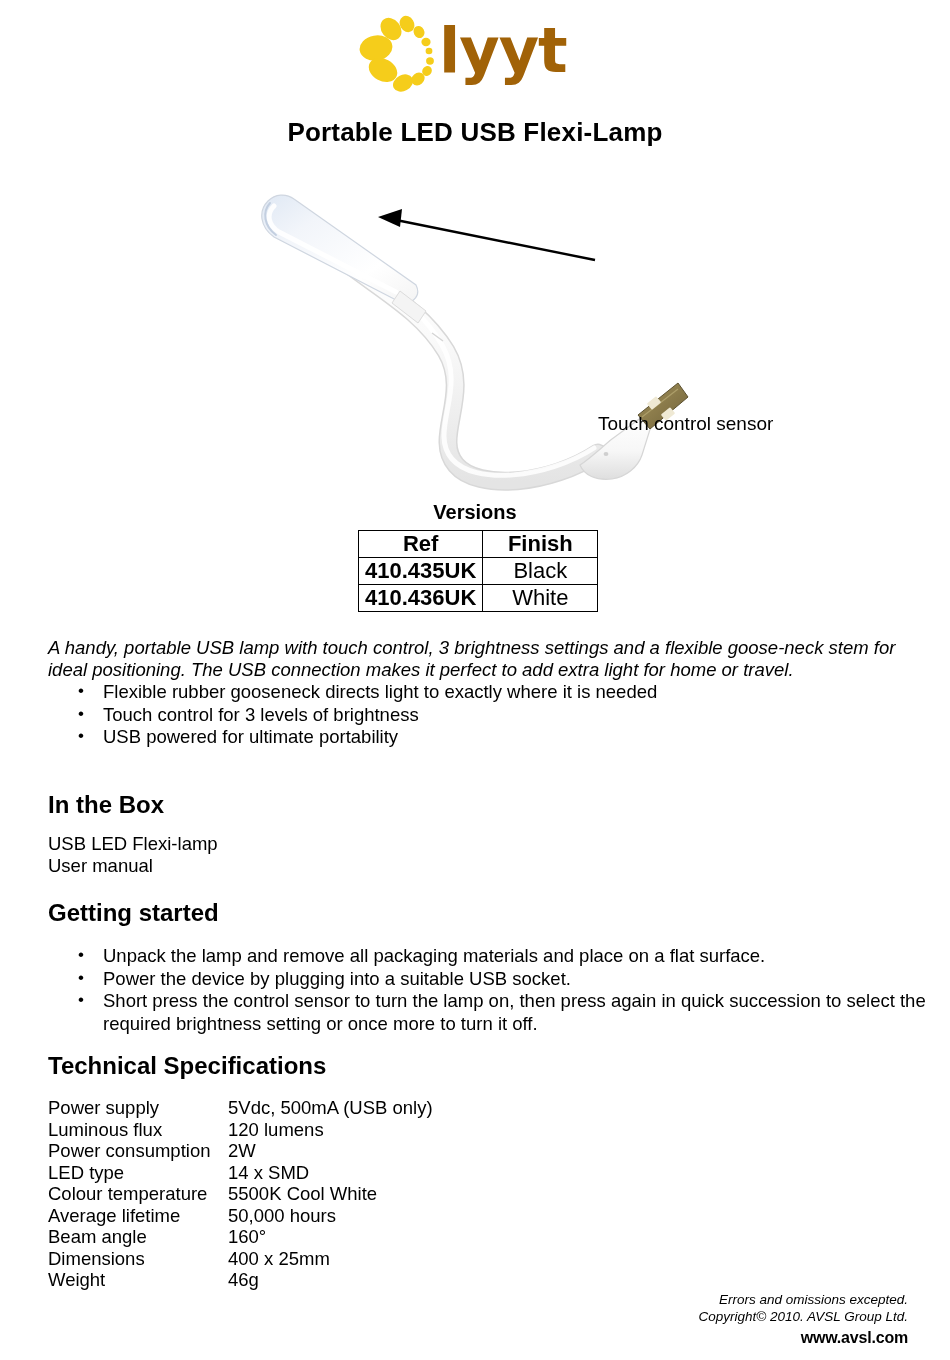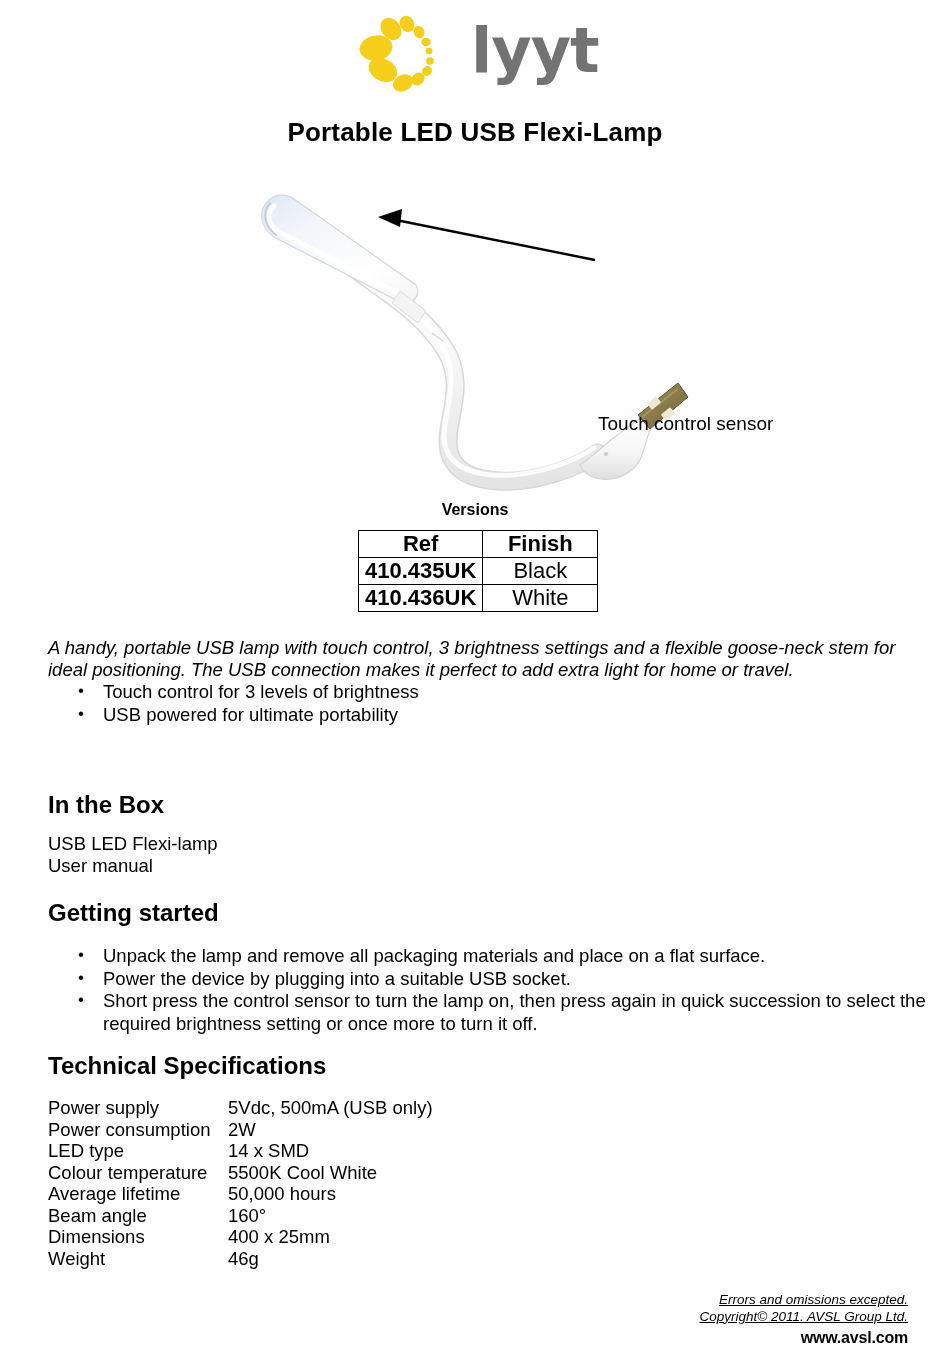--- a/index.html
+++ b/index.html
@@ -46,23 +46,22 @@
     height: 78px;
   }
   .logo-word {
     position: absolute;
     left: 80px;
     top: -2px;
     font-family: "DejaVu Sans", sans-serif;
     font-weight: bold;
     font-size: 62px;
     letter-spacing: -1px;
-    color: #737373;
+    color: #a16207;
     line-height: 80px;
-    margin-left: 32px;
   }
 
   
   .doc-title {
     position: absolute;
     left: 0;
     top: 117px;
     width: 950px;
     text-align: center;
     font-size: 26px;
@@ -93,21 +92,21 @@
     white-space: nowrap;
   }
 
   
   .versions-title {
     position: absolute;
     left: 0;
     top: 501px;
     width: 950px;
     text-align: center;
-    font-size: 16px;
+    font-size: 20px;
     font-weight: bold;
   }
   table.versions {
     position: absolute;
     left: 358px;
     top: 530px;
     border-collapse: collapse;
     font-size: 22px;
   }
   table.versions td {
@@ -189,21 +188,21 @@
 
   
   .footer {
     position: absolute;
     right: 42px;
     top: 1292px;
     text-align: right;
     font-size: 13.5px;
     line-height: 16.5px;
   }
-  .footer .ital { font-style: italic; text-decoration: underline; }
+  .footer .ital { font-style: italic; }
   .footer .site {
     font-weight: bold;
     font-size: 16px;
     letter-spacing: -0.2px;
     margin-top: 5px;
   }
 </style>
 </head>
 <body>
 
@@ -314,20 +313,21 @@
       <tr>
         <td class="c-ref ref-val">410.436UK</td>
         <td class="c-fin">White</td>
       </tr>
     </tbody>
   </table>
 
   <p class="body-text intro">A handy, portable USB lamp with touch control, 3 brightness settings and a flexible goose-neck stem for ideal positioning. The USB connection makes it perfect to add extra light for home or travel.</p>
 
   <ul class="bullets features">
+    <li>Flexible rubber gooseneck directs light to exactly where it is needed</li>
     <li>Touch control for 3 levels of brightness</li>
     <li>USB powered for ultimate portability</li>
   </ul>
 
   <h2 class="section h-box">In the Box</h2>
   <div class="box-contents">
     <div>USB LED Flexi-lamp</div>
     <div>User manual</div>
   </div>
 
@@ -338,20 +338,24 @@
     <li>Short press the control sensor to turn the lamp on, then press again in quick succession to select the required brightness setting or once more to turn it off.</li>
   </ul>
 
   <h2 class="section h-tech">Technical Specifications</h2>
   <div class="specs">
     <div class="row">
       <div class="k">Power supply</div>
       <div class="v">5Vdc, 500mA (USB only)</div>
     </div>
     <div class="row">
+      <div class="k">Luminous flux</div>
+      <div class="v">120 lumens</div>
+    </div>
+    <div class="row">
       <div class="k">Power consumption</div>
       <div class="v">2W</div>
     </div>
     <div class="row">
       <div class="k">LED type</div>
       <div class="v">14 x SMD</div>
     </div>
     <div class="row">
       <div class="k">Colour temperature</div>
       <div class="v">5500K Cool White</div>
@@ -369,17 +373,17 @@
       <div class="v">400 x 25mm</div>
     </div>
     <div class="row">
       <div class="k">Weight</div>
       <div class="v">46g</div>
     </div>
   </div>
 
   <div class="footer">
     <div class="ital">Errors and omissions excepted.</div>
-    <div class="ital">Copyright© 2011. AVSL Group Ltd.</div>
+    <div class="ital">Copyright© 2010. AVSL Group Ltd.</div>
     <div class="site">www.avsl.com</div>
   </div>
 
 </div>
 
 </body></html>

